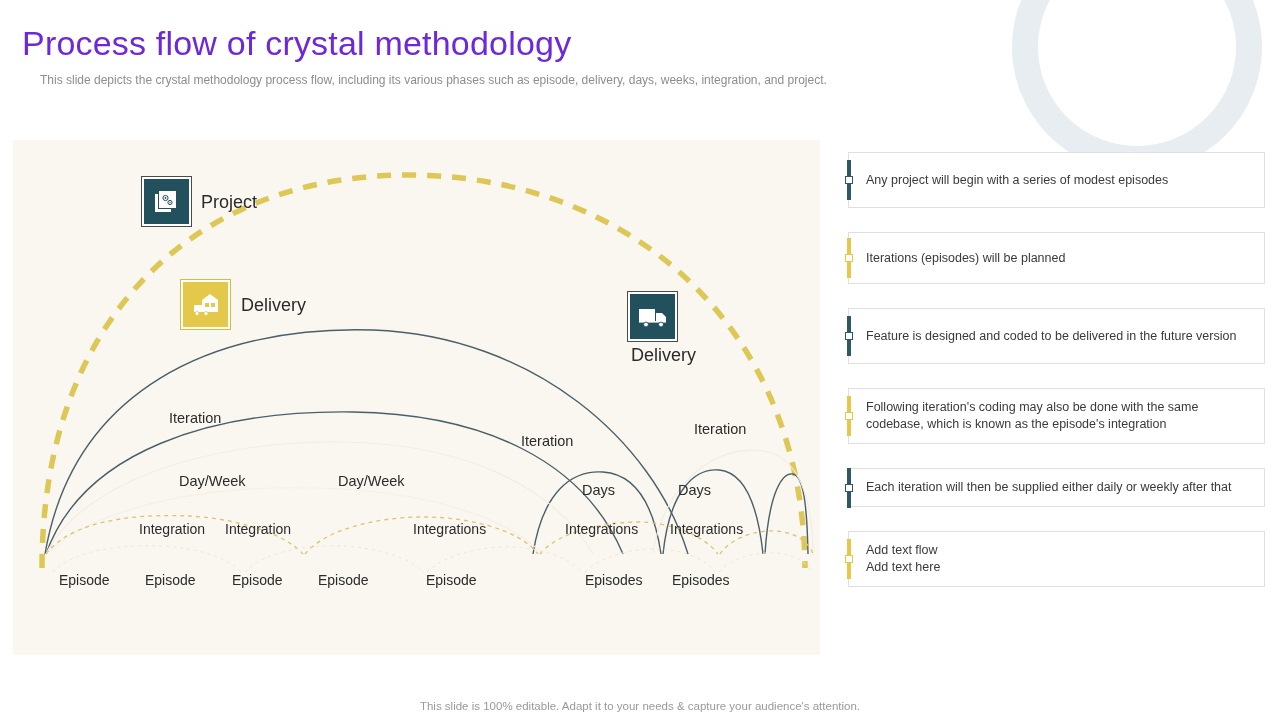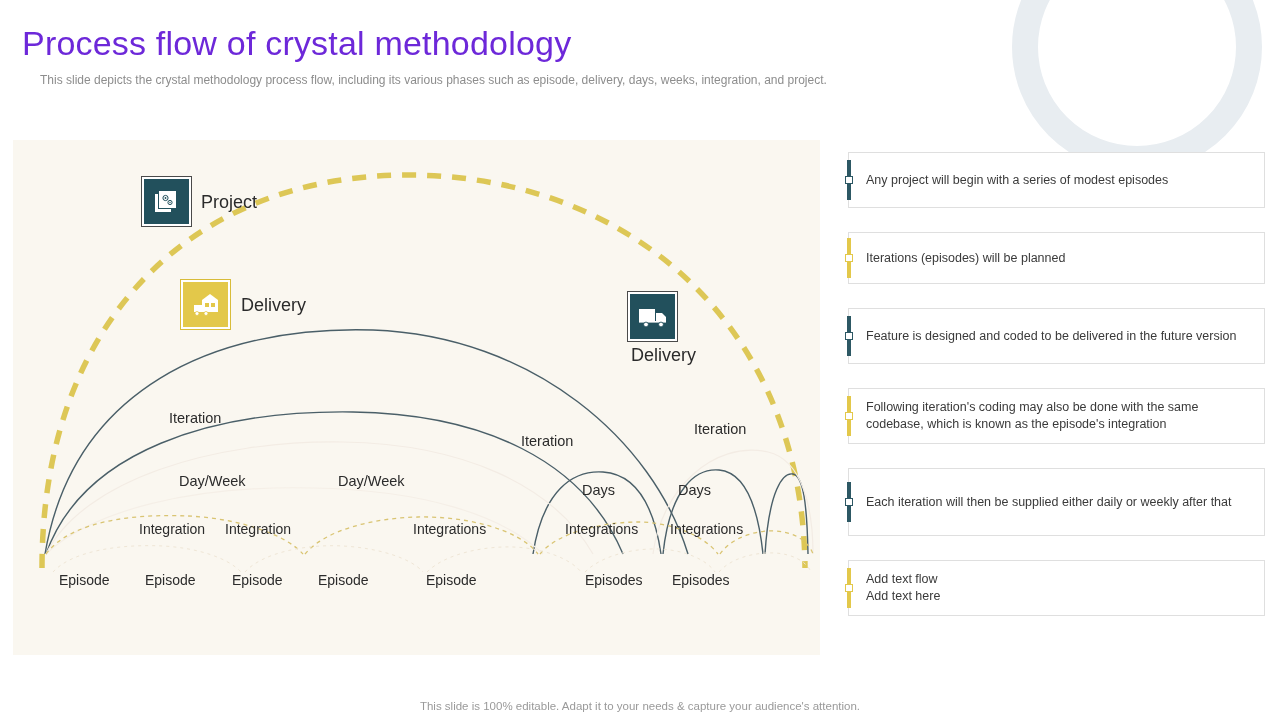--- a/index.html
+++ b/index.html
@@ -202,21 +202,21 @@
   </div>
 
   <div class="card" style="height:56px;">
     <div class="marker m-gold">
         <div class="bar"></div>
         <div class="knob"></div>
       </div>
     <div class="card-text">Following iteration's coding may also be done with the same codebase, which is known as the episode's integration</div>
   </div>
 
-  <div class="card" style="height:68px;">
+  <div class="card" style="height:39px;">
     <div class="marker m-dark">
         <div class="bar"></div>
         <div class="knob"></div>
       </div>
     <div class="card-text">Each iteration will then be supplied either daily or weekly after that</div>
   </div>
 
   <div class="card" style="height:56px;">
     <div class="marker m-gold">
         <div class="bar"></div>

